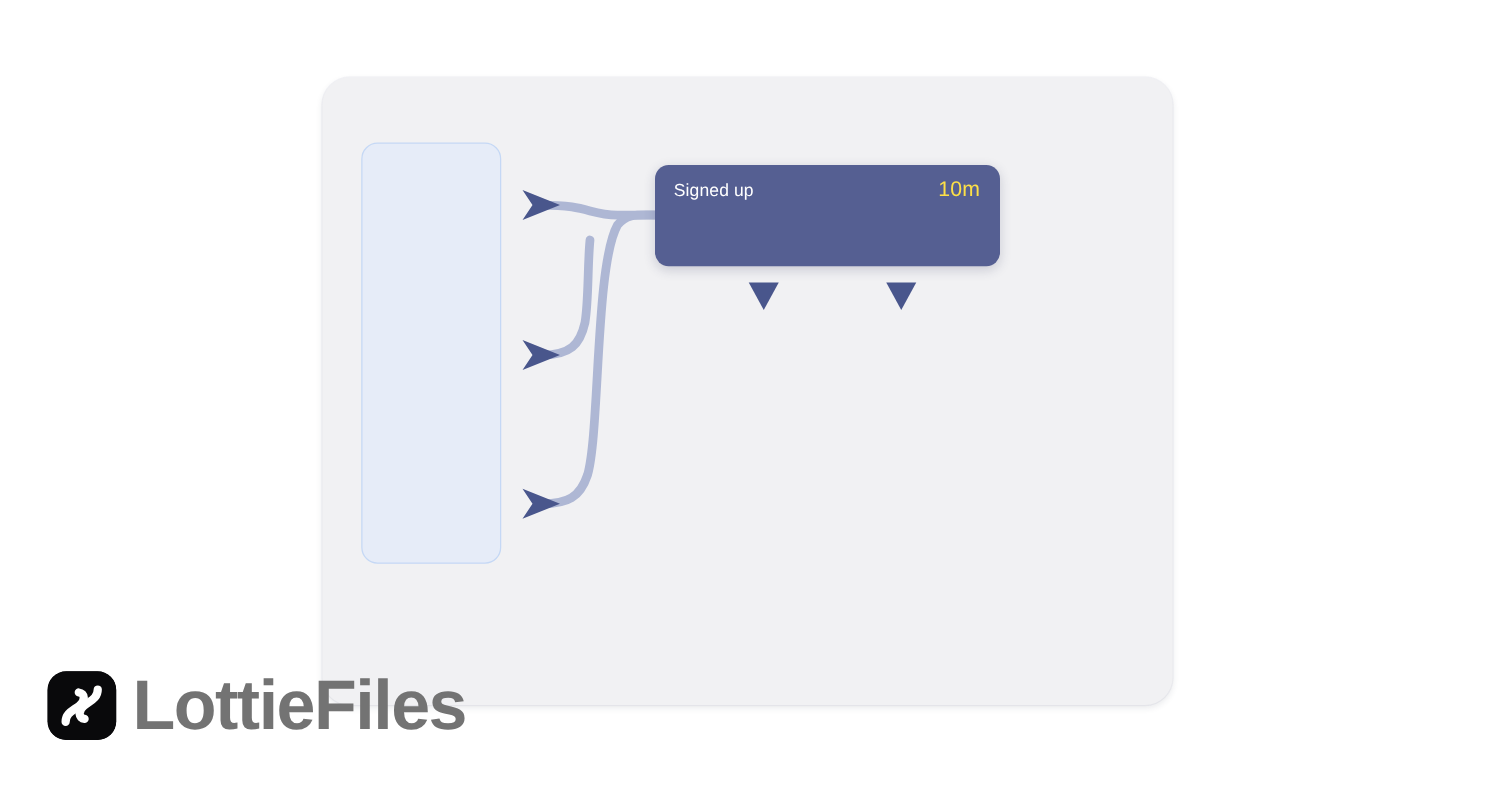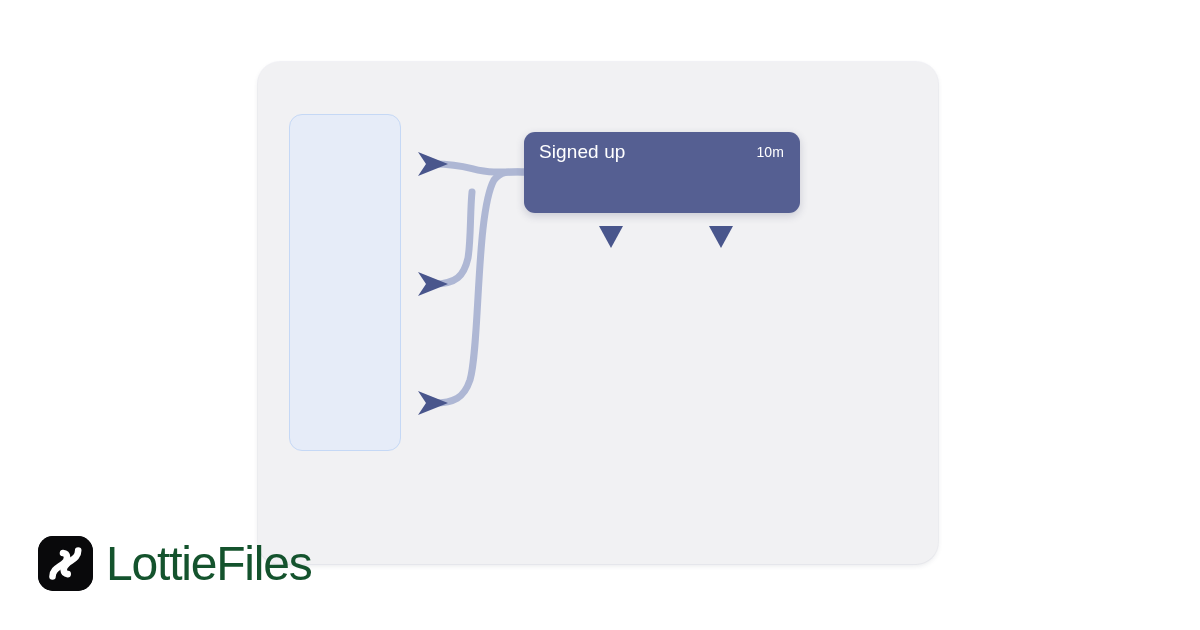--- a/index.html
+++ b/index.html
@@ -78,27 +78,27 @@
     content: "";
     position: absolute;
     left: 15px;
     right: 15px;
     top: 0;
     height: 1px;
     background: rgba(255,255,255,.22);
   }
   .row-label {
     color: #ffffff;
-    font-size: 19px;
+    font-size: 14px;
     letter-spacing: .1px;
     white-space: nowrap;
   }
   .row-value {
-    color: #ffffff;
-    font-size: 14px;
+    color: #fde047;
+    font-size: 17px;
     letter-spacing: .1px;
     white-space: nowrap;
   }
 
   
   #logo {
     position: absolute;
     left: 38px;
     top: 536px;
     display: flex;
@@ -106,23 +106,23 @@
     gap: 13px;
   }
   #logo-mark {
     width: 55px;
     height: 55px;
     background: #09090b;
     border-radius: 15px;
     display: block;
   }
   #logo-wordmark {
-    font-size: 48px;
-    font-weight: 400;
-    color: #14532d;
+    font-size: 56px;
+    font-weight: 700;
+    color: #737373;
     letter-spacing: -1.2px;
     line-height: 1;
   }
 </style>
 </head>
 <body>
 
 <div id="canvas-board"></div>
 
 <div id="source-panel"></div>

